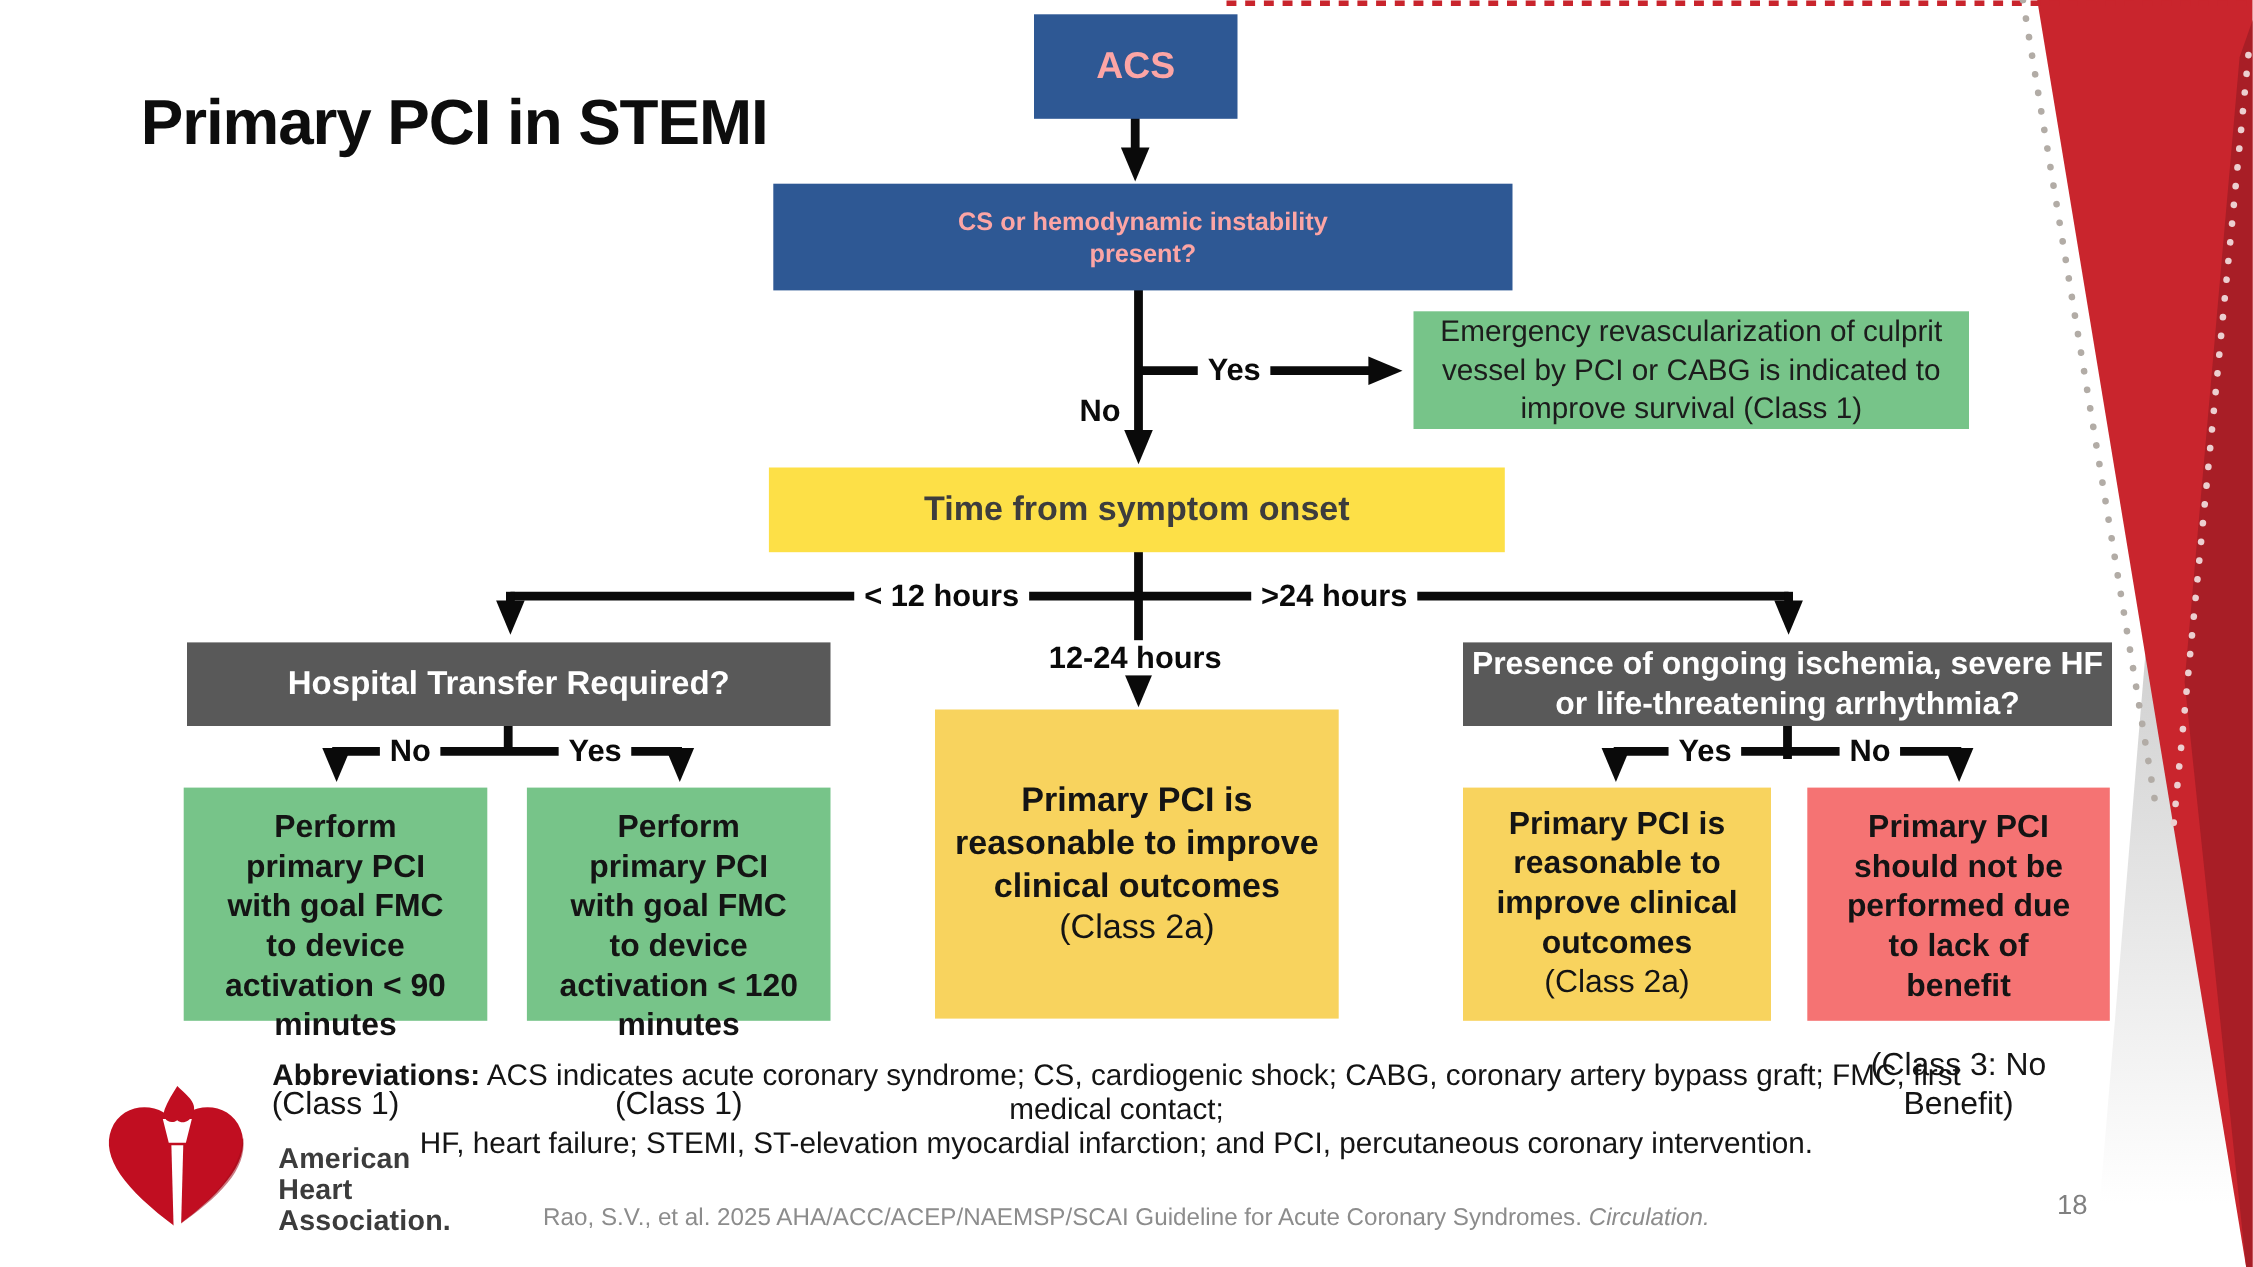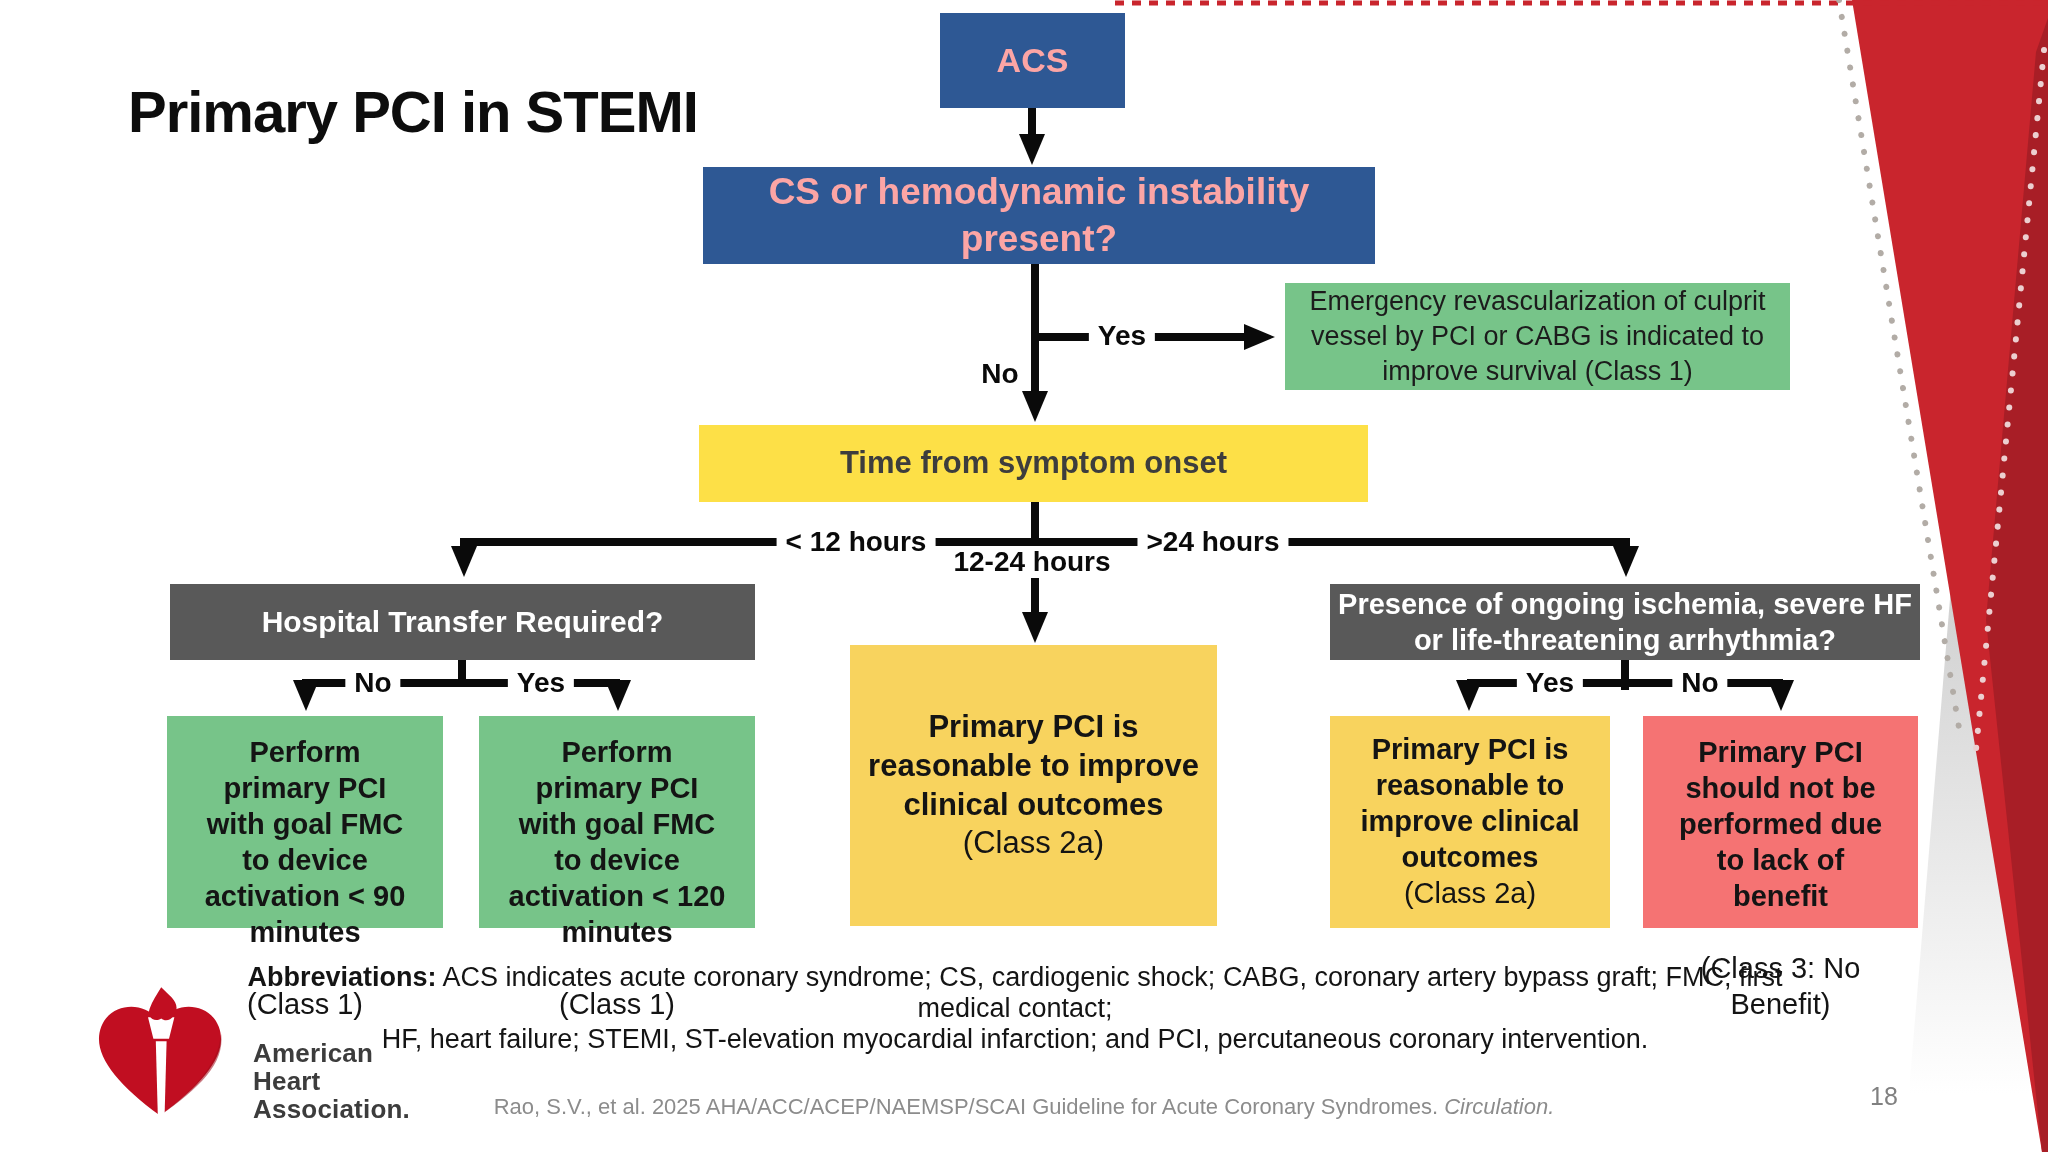--- a/index.html
+++ b/index.html
@@ -53,21 +53,21 @@
   #footer-citation .it{font-style:italic;text-align:center;}
   #page-number{
     position:absolute; left:1870px; top:1082px; z-index:3;
     font-size:25px; color:#808080;
   }
   #aha-logo{position:absolute; left:70px; top:985px; z-index:2;}
   #aha-logo-text{
     position:absolute; left:253px; top:1039px; z-index:2;
     font-size:26px; font-weight:700; line-height:28px; color:#3c3c3c; letter-spacing:0.2px;
   }
-  .fs34{font-size:34px;} .fs33{font-size:37px;} .fs31{font-size:31px;}
+  .fs34{font-size:34px;} .fs33{font-size:23px;} .fs31{font-size:31px;}
   .fs30{font-size:30px;} .fs29{font-size:29px;} .fs27{font-size:27px;font-weight:400;color:#1c1c1c;}
 </style>
 </head>
 <body>
 
 <div id="slide">
 
   <svg id="connector-layer" width="2048" height="1152" viewBox="0 0 2048 1152">
     <defs>
       <linearGradient id="grayGrad" x1="0" y1="0" x2="0" y2="1">
@@ -173,21 +173,21 @@
 benefit</span>
       <span class="cls">(Class 3: No
 Benefit)</span>
     </div>
   </div>
 
   <div class="elabel" style="left:1122px;top:336px;">Yes</div>
   <div class="elabel nobg" style="left:1000px;top:374px;">No</div>
   <div class="elabel" style="left:856px;top:542px;">&lt; 12 hours</div>
   <div class="elabel" style="left:1213px;top:542px;">&gt;24 hours</div>
-  <div class="elabel" style="left:1032px;top:562px;">12-24 hours</div>
+  <div class="elabel" style="left:1032px;top:598px;">12-24 hours</div>
   <div class="elabel" style="left:373px;top:683px;">No</div>
   <div class="elabel" style="left:541px;top:683px;">Yes</div>
   <div class="elabel" style="left:1550px;top:683px;">Yes</div>
   <div class="elabel" style="left:1700px;top:683px;">No</div>
 
   <div id="abbrev">
     <div><span class="b">Abbreviations:</span><span> ACS indicates acute coronary syndrome; CS, cardiogenic shock; CABG, coronary artery bypass graft; FMC, first</span></div>
     <div>medical contact;</div>
     <div>HF, heart failure; STEMI, ST-elevation myocardial infarction; and PCI, percutaneous coronary intervention.</div>
   </div>

